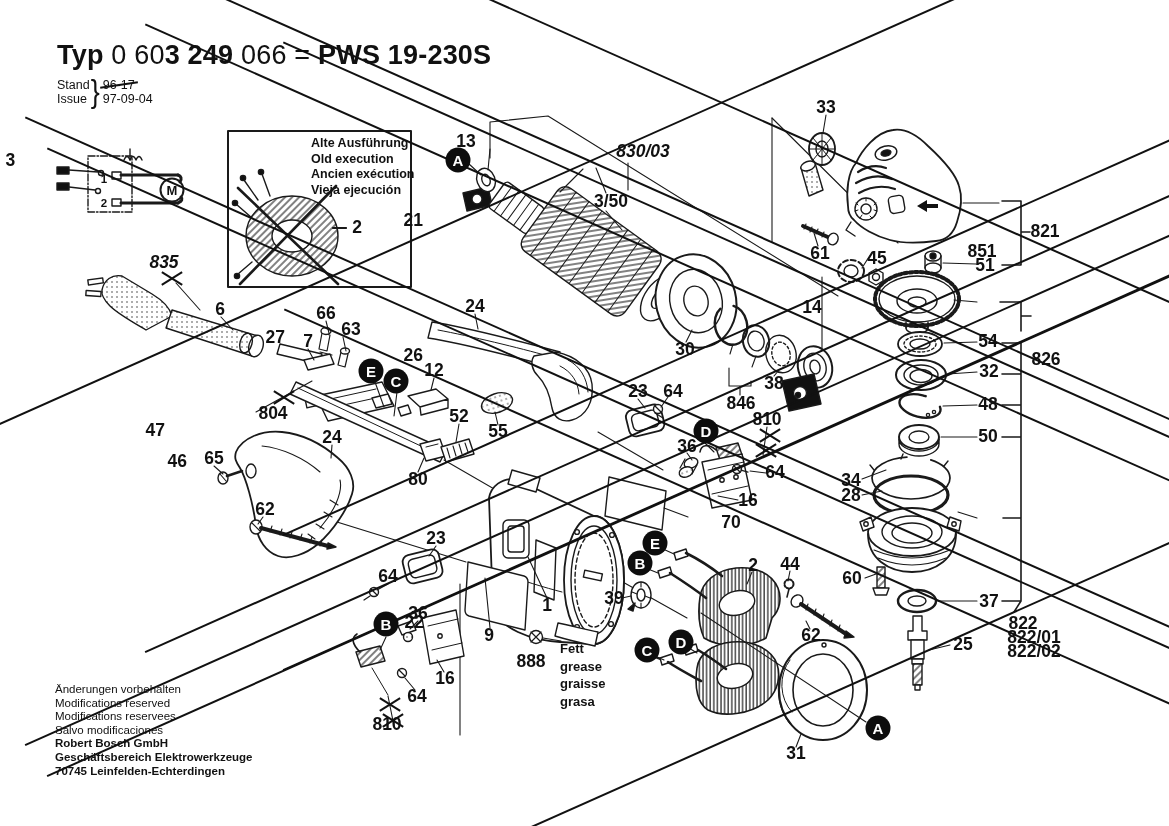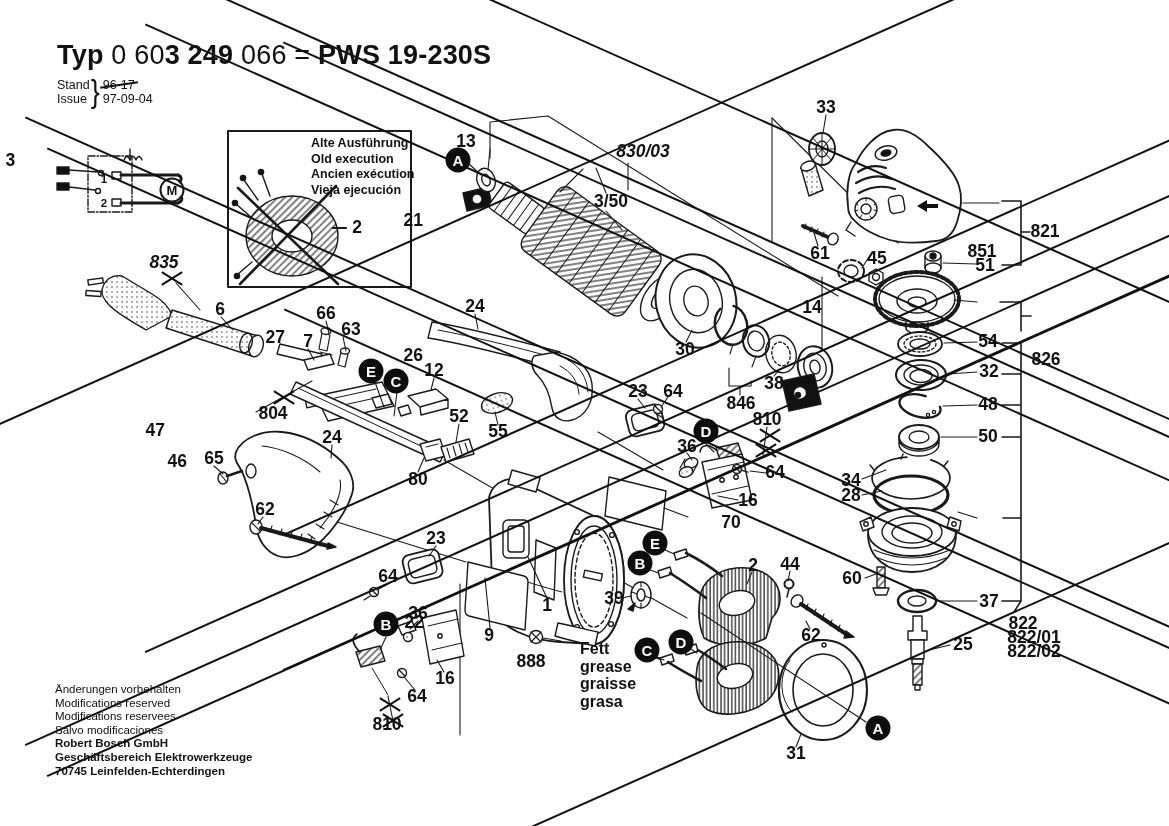--- a/index.html
+++ b/index.html
@@ -11,21 +11,21 @@
   #title{left:57px;top:40px;font-size:27px;white-space:nowrap;letter-spacing:.2px;}
   #title .b{font-weight:bold;}
   #standblock{left:57px;top:78px;font-size:12.5px;line-height:14px;display:flex;align-items:center;}
   #standblock .lbls div{line-height:14px;}
   #standblock .brace{font-size:27px;font-weight:300;margin:0 3px 0 1px;transform:scaleY(1.15);}
   .struck{position:relative;display:inline-block;}
   .struck::after{content:"";position:absolute;left:-3px;right:-3px;top:46%;height:1.6px;background:#111;transform:rotate(-8deg);}
   
   #insetText{left:311px;top:136px;font-size:12.5px;font-weight:bold;line-height:15.5px;}
   
-  #grease{left:580px;top:640px;font-size:16px;font-weight:bold;line-height:17.5px;}
+  #grease{left:560px;top:640px;font-size:13px;font-weight:bold;line-height:17.5px;}
   
   #footer{left:55px;top:683px;font-size:11.5px;line-height:13.6px;}
   #footer .b{font-weight:bold;}
   
   .wlab{font-size:11.5px;font-weight:bold;transform:translate(-50%,-50%);}
   
   .plabel{position:absolute;transform:translate(-50%,-50%);font-weight:bold;font-size:17.5px;
           white-space:nowrap;line-height:1;}
   .crossed{position:relative;}
   .crossed::before,.crossed::after{content:"";position:absolute;left:-16%;right:-16%;top:47%;height:2.4px;background:#111;}

